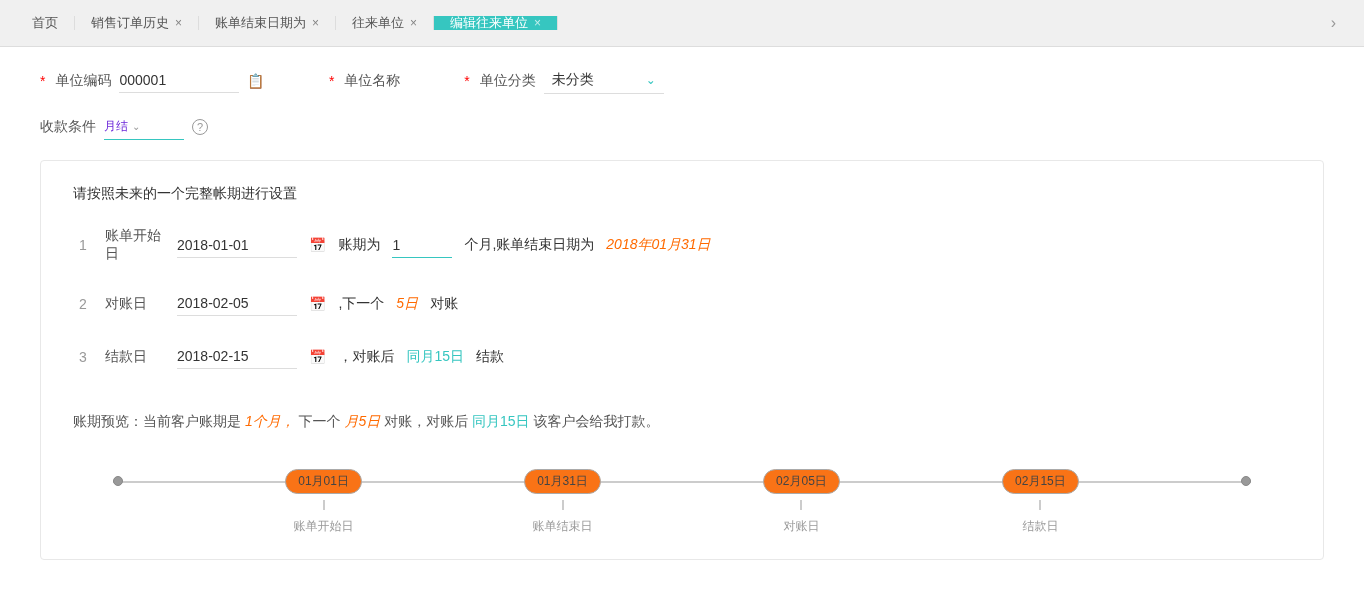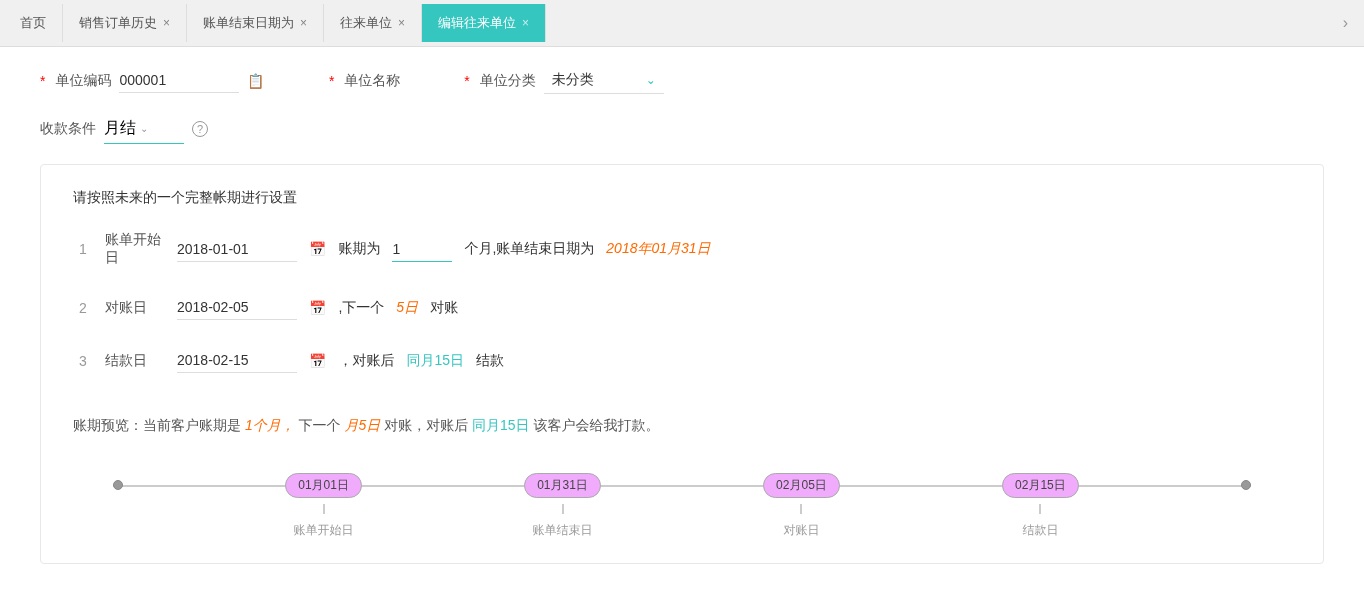--- a/index.html
+++ b/index.html
@@ -5,21 +5,21 @@
     * { box-sizing: border-box; margin: 0; padding: 0; }
     body { font-family: 'PingFang SC', 'Microsoft YaHei', sans-serif; font-size: 14px; background: #f5f5f5; color: #333; }
 
     
     .tab-bar {
       display: flex;
       align-items: center;
       background: #f0f0f0;
       border-bottom: 1px solid #ddd;
       height: 47px;
-      padding: 4px;
+      padding: 16px;
     }
     .tab {
       display: flex;
       align-items: center;
       padding: 0 16px;
       height: 100%;
       cursor: pointer;
       font-size: 13px;
       color: #555;
       border-right: 1px solid #ddd;
@@ -126,22 +126,22 @@
     .select-field {
       display: flex;
       align-items: center;
       gap: 4px;
       border-bottom: 1px solid #36c6c0;
       padding: 4px 0;
       cursor: pointer;
       min-width: 80px;
     }
     .select-value {
-      color: #000000;
-      font-size: 16px;
+      color: #6d28d9;
+      font-size: 12px;
     }
     .dropdown-icon {
       color: #999;
       font-size: 10px;
     }
 
     
     .category-select {
       display: flex;
       align-items: center;
@@ -232,21 +232,21 @@
       flex-direction: column;
       align-items: center;
       gap: 6px;
     }
     .tl-badge {
       border: 1px solid #aaa;
       border-radius: 20px;
       padding: 3px 12px;
       font-size: 12px;
       color: #444;
-      background: #f0abfc;
+      background: #f97316;
       white-space: nowrap;
       margin-top: 2px;
       text-align: center;
     }
     .tl-label {
       font-size: 12px;
       color: #999;
       margin-top: 2px;
       white-space: nowrap;
     }

